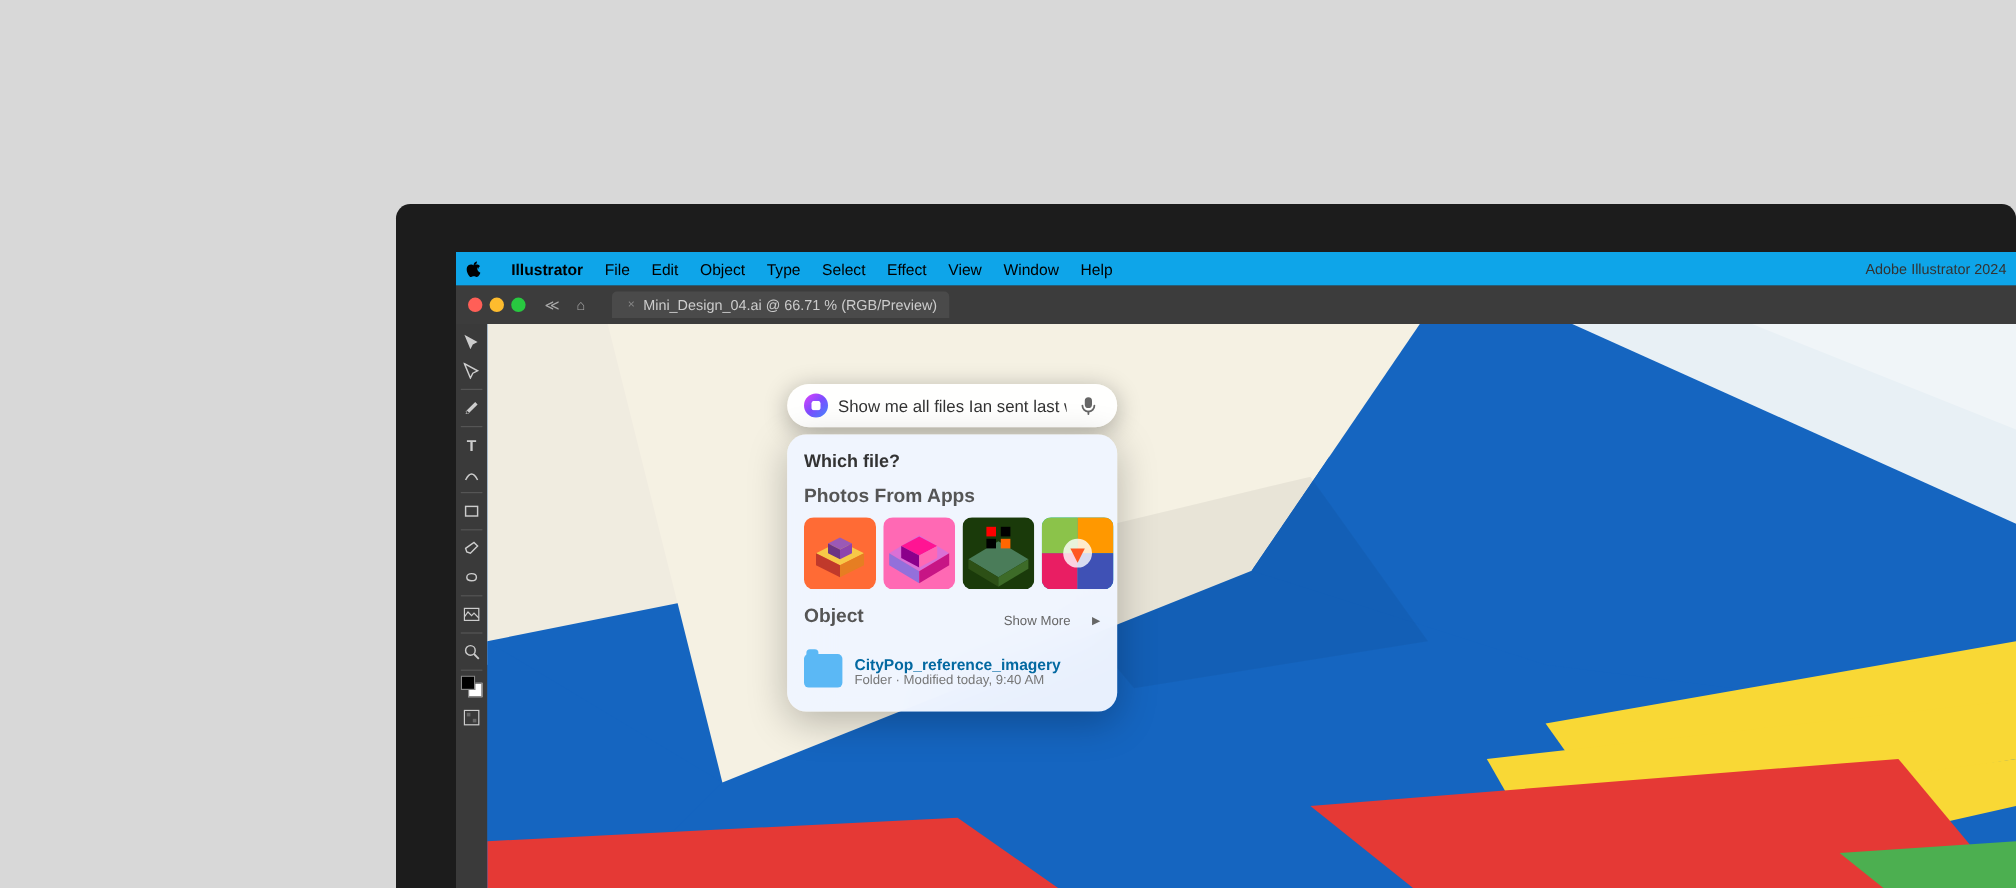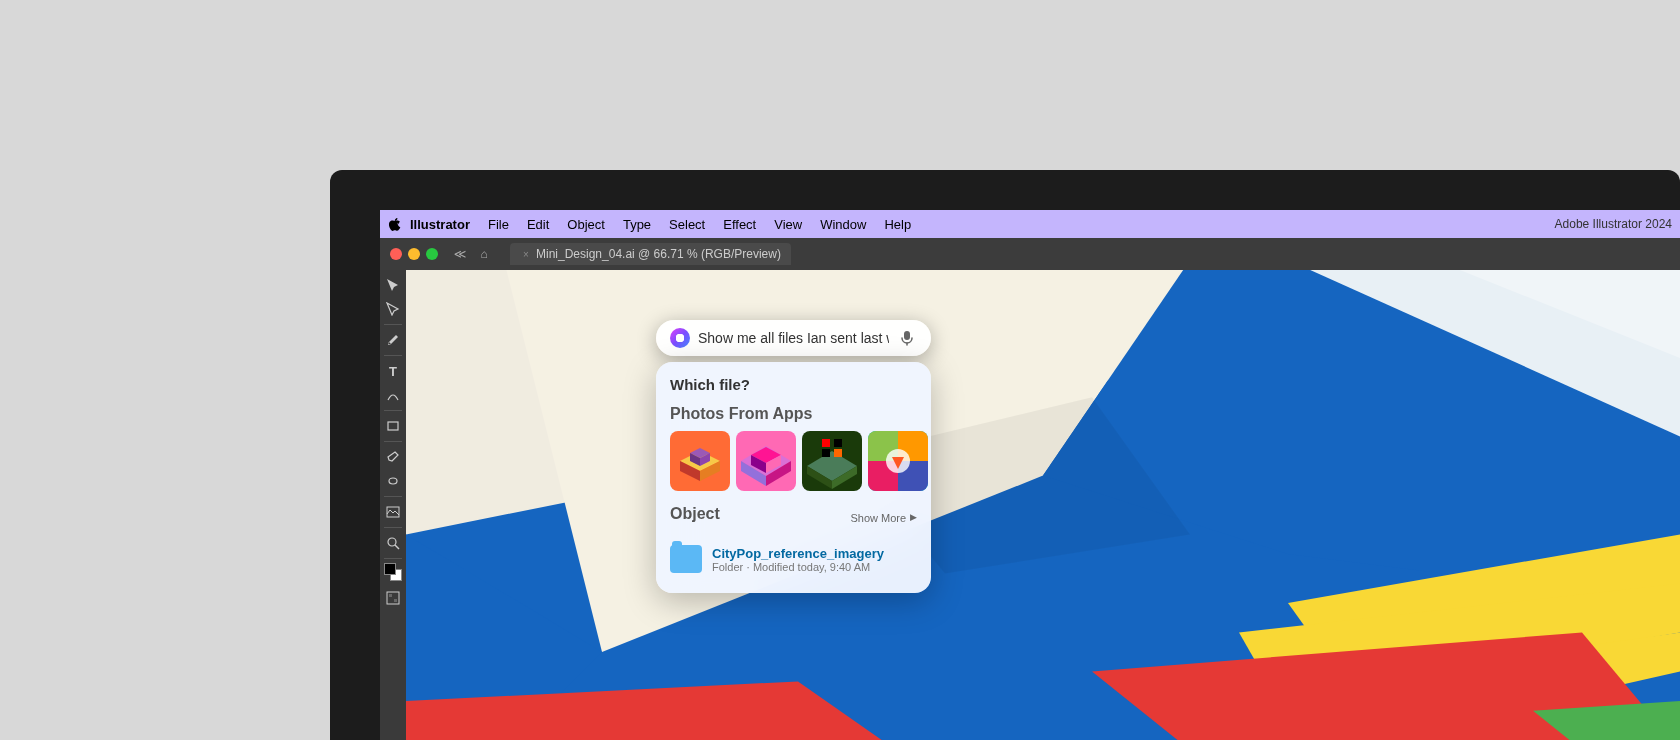--- a/index.html
+++ b/index.html
@@ -38,25 +38,25 @@
       right: 0;
       bottom: 0;
       background: #2b2b2b;
       display: flex;
       flex-direction: column;
     }
 
     
     .menu-bar {
       height: 28px;
-      background: #c4b5fd;
+      background: #0ea5e9;
       display: flex;
       align-items: center;
       padding: 0 8px;
-      gap: 0;
+      gap: 16px;
       flex-shrink: 0;
     }
 
     .menu-bar-apple {
       width: 14px;
       height: 14px;
       display: flex;
       align-items: center;
       justify-content: center;
       color: #000;
@@ -341,21 +341,21 @@
       justify-content: space-between;
       align-items: center;
       margin-bottom: 8px;
     }
 
     .show-more {
       font-size: 11px;
       color: #666;
       display: flex;
       align-items: flex-start;
-      gap: 4px;
+      gap: 18px;
     }
 
     .folder-item {
       display: flex;
       align-items: center;
       gap: 10px;
       padding: 6px 0;
     }
 
     .folder-icon {

